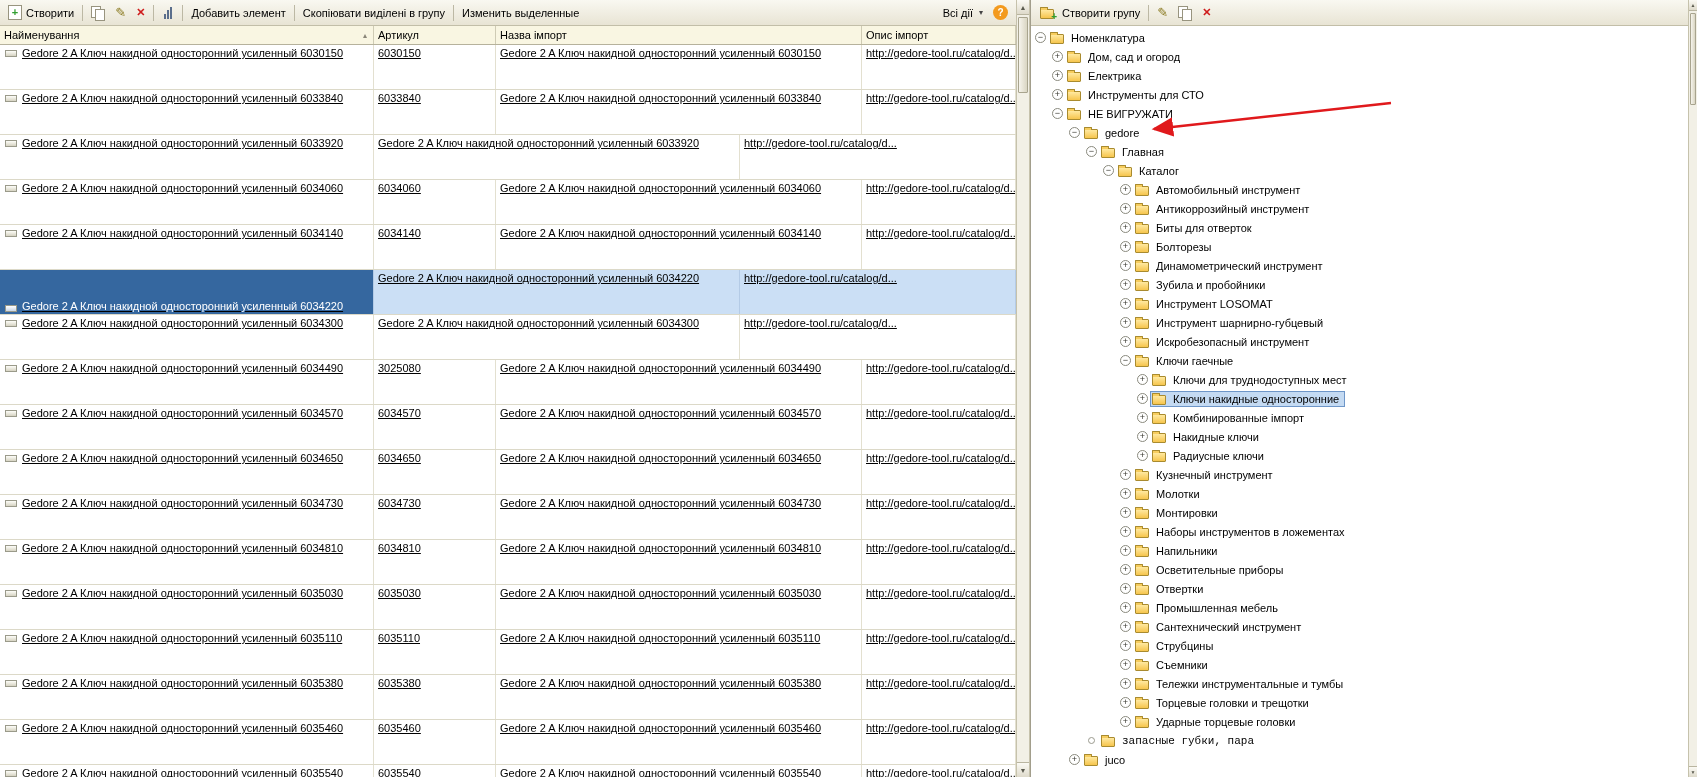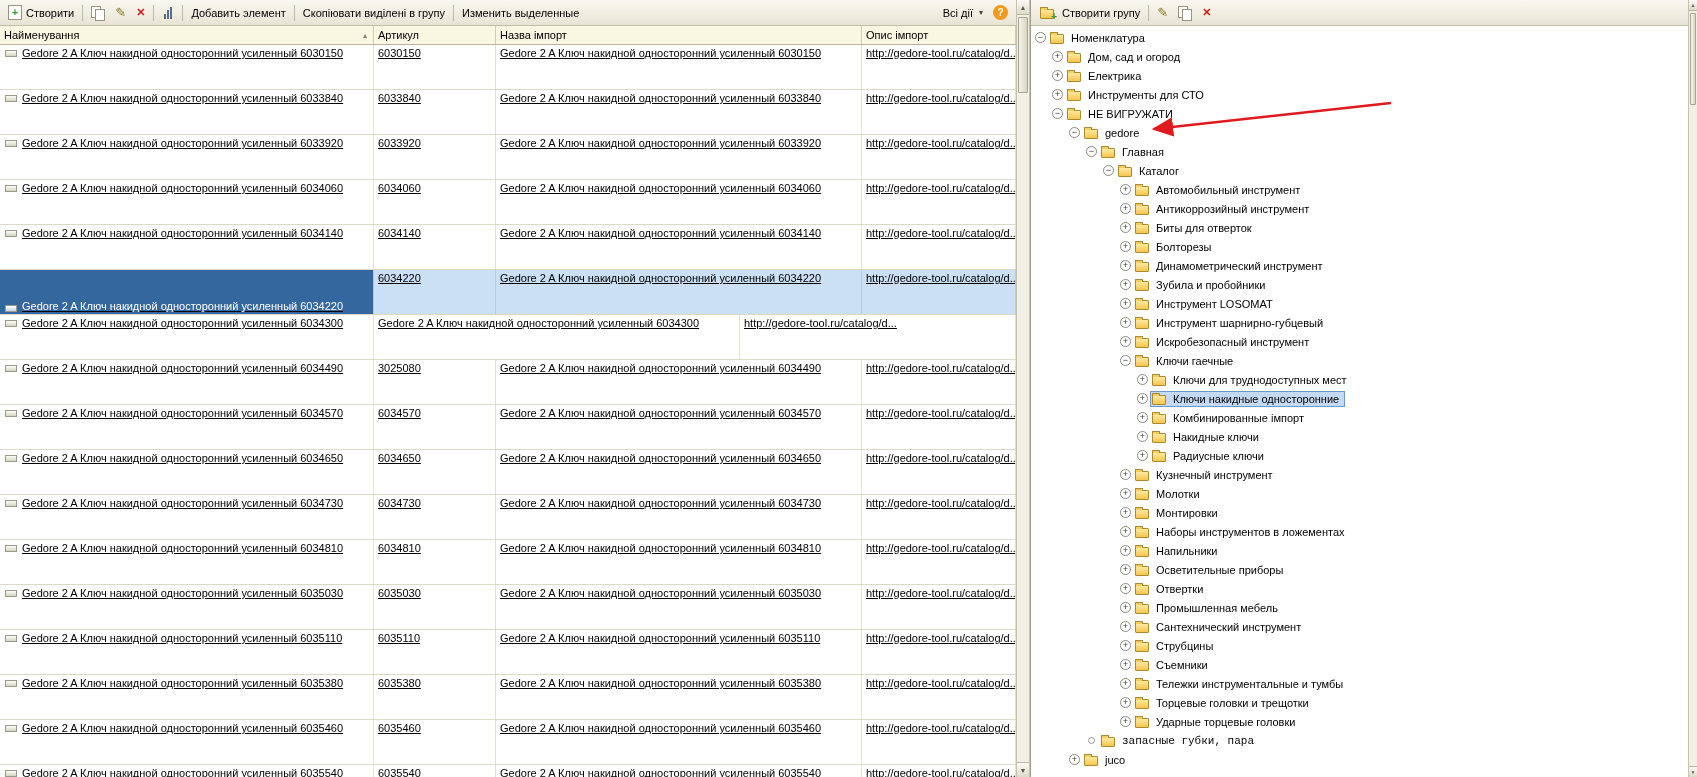--- a/index.html
+++ b/index.html
@@ -143,21 +143,20 @@
           </div>
           <div class="td c-art">6033840</div>
           <div class="td c-imp">Gedore 2 A Ключ накидной односторонний усиленный 6033840</div>
           <div class="td c-desc">http://gedore-tool.ru/catalog/d...</div>
         </div>
         <div class="trow">
           <div class="td c-name">
             <span class="row-icon"></span>
             <span>Gedore 2 A Ключ накидной односторонний усиленный 6033920</span>
           </div>
-          <div class="td c-art">6033920</div>
           <div class="td c-imp">Gedore 2 A Ключ накидной односторонний усиленный 6033920</div>
           <div class="td c-desc">http://gedore-tool.ru/catalog/d...</div>
         </div>
         <div class="trow">
           <div class="td c-name">
             <span class="row-icon"></span>
             <span>Gedore 2 A Ключ накидной односторонний усиленный 6034060</span>
           </div>
           <div class="td c-art">6034060</div>
           <div class="td c-imp">Gedore 2 A Ключ накидной односторонний усиленный 6034060</div>
@@ -170,21 +169,20 @@
           </div>
           <div class="td c-art">6034140</div>
           <div class="td c-imp">Gedore 2 A Ключ накидной односторонний усиленный 6034140</div>
           <div class="td c-desc">http://gedore-tool.ru/catalog/d...</div>
         </div>
         <div class="trow sel">
           <div class="td c-name">
             <span class="row-icon"></span>
             <span>Gedore 2 A Ключ накидной односторонний усиленный 6034220</span>
           </div>
-          <div class="td c-art">6034220</div>
           <div class="td c-imp">Gedore 2 A Ключ накидной односторонний усиленный 6034220</div>
           <div class="td c-desc">http://gedore-tool.ru/catalog/d...</div>
         </div>
         <div class="trow">
           <div class="td c-name">
             <span class="row-icon"></span>
             <span>Gedore 2 A Ключ накидной односторонний усиленный 6034300</span>
           </div>
           <div class="td c-imp">Gedore 2 A Ключ накидной односторонний усиленный 6034300</div>
           <div class="td c-desc">http://gedore-tool.ru/catalog/d...</div>

